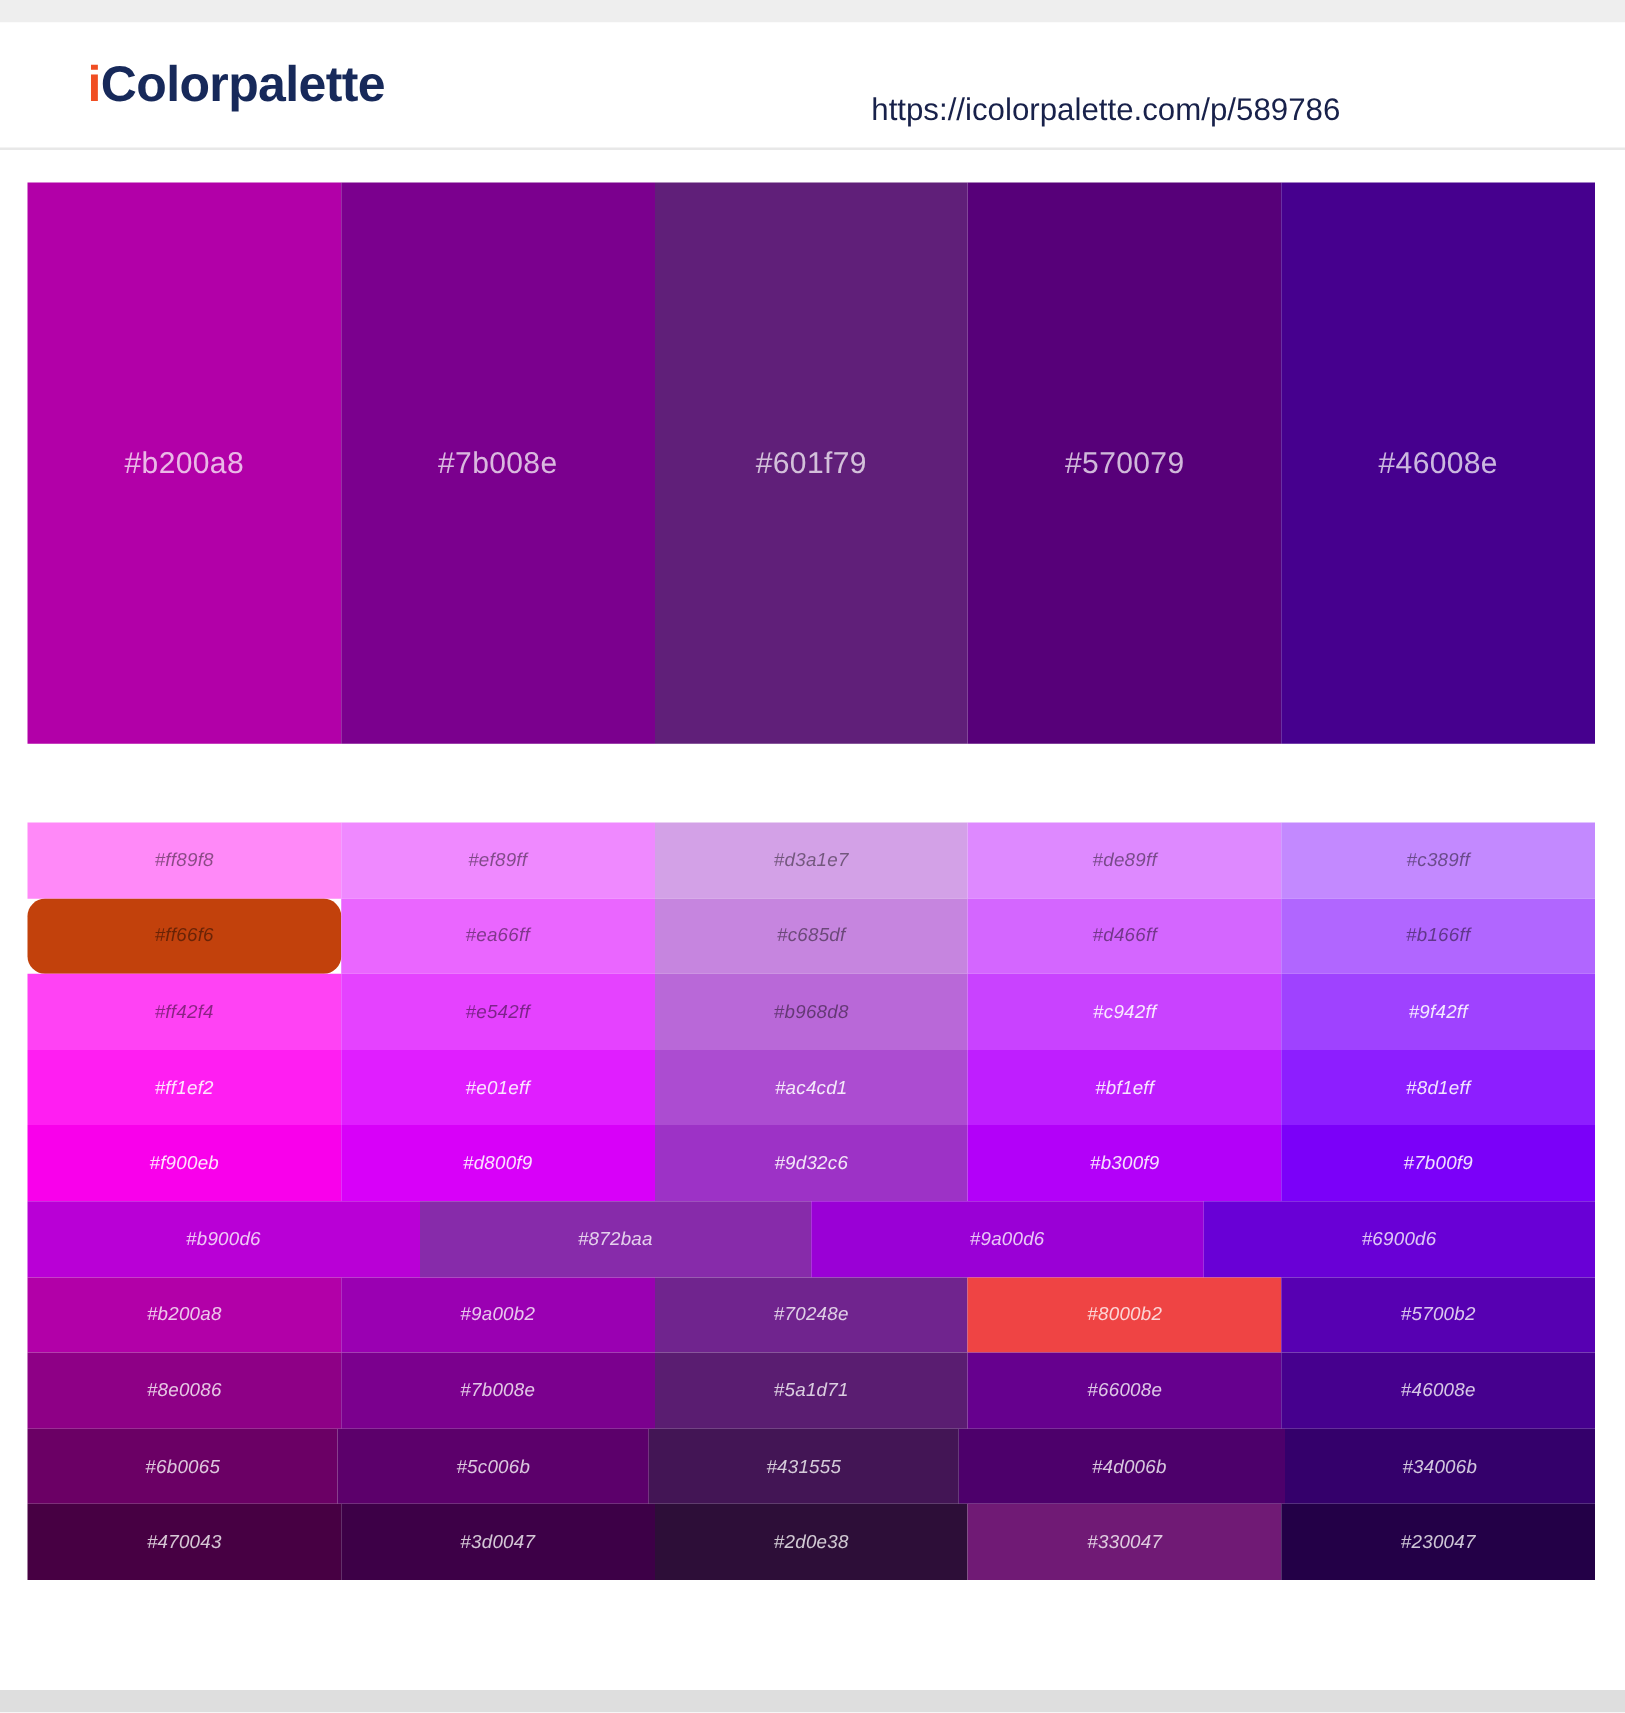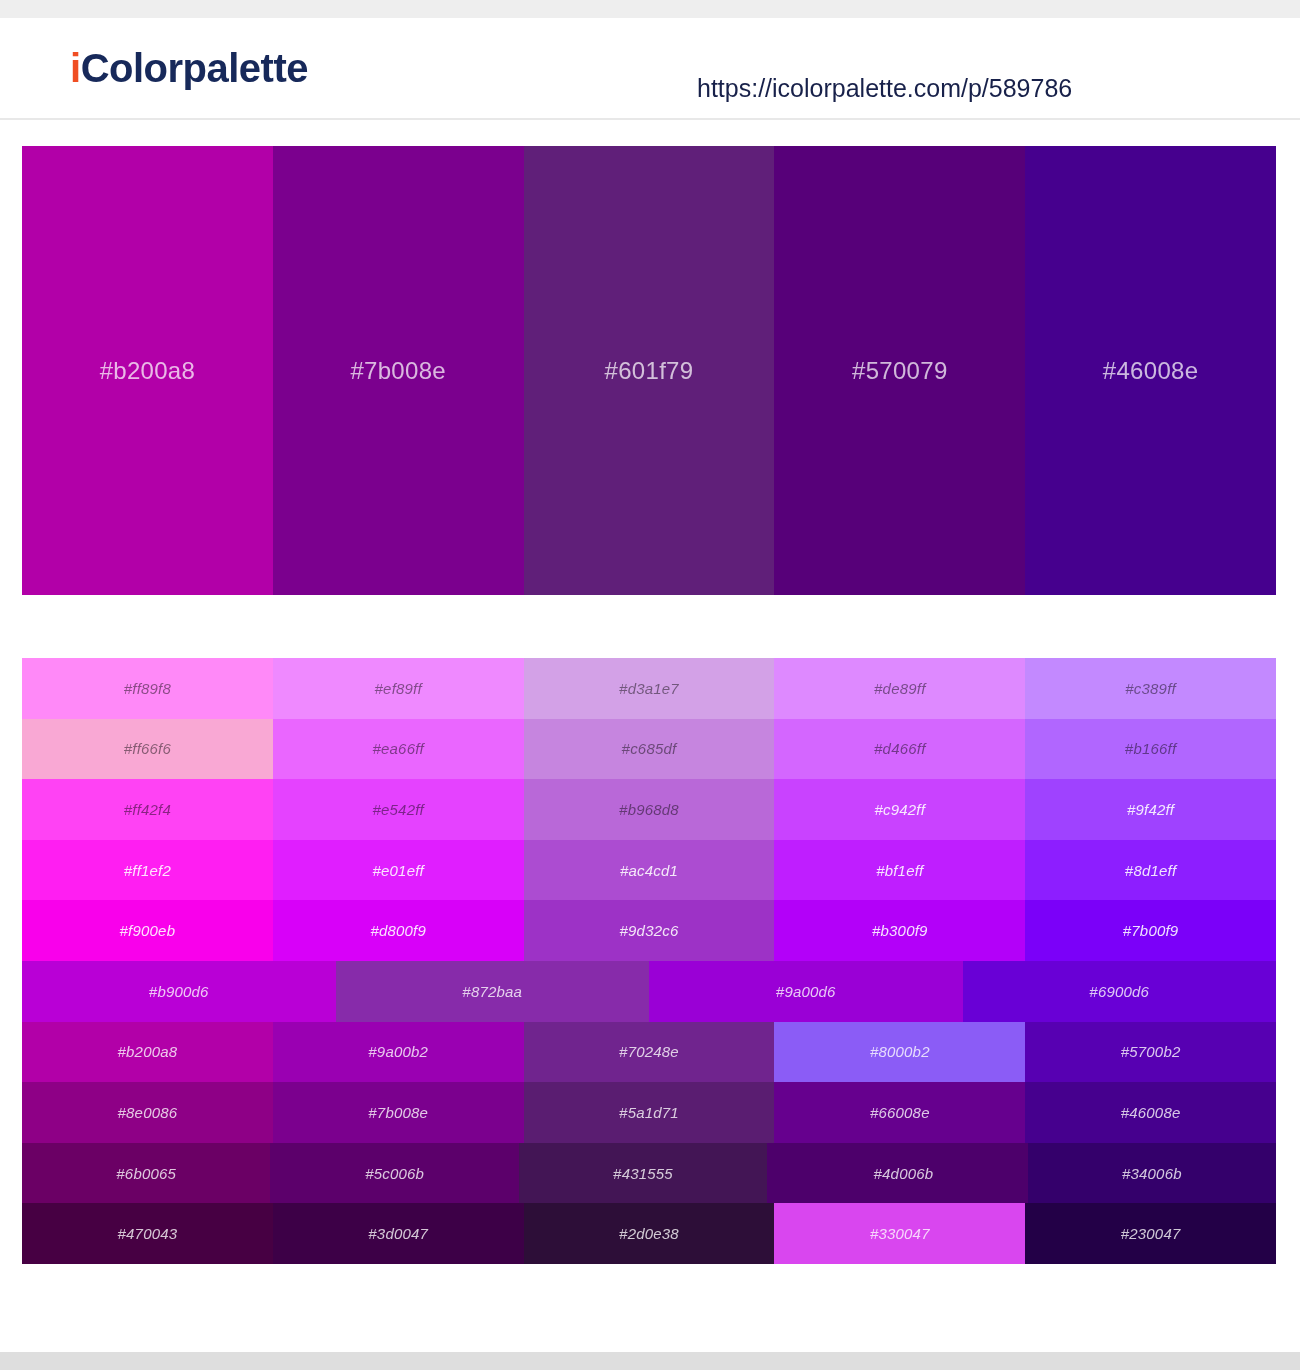--- a/index.html
+++ b/index.html
@@ -185,21 +185,21 @@
           <span class="grid-cell-label">#d3a1e7</span>
         </div>
         <div class="grid-cell light" style="background: rgb(222, 137, 255);">
           <span class="grid-cell-label">#de89ff</span>
         </div>
         <div class="grid-cell light" style="background: rgb(195, 137, 255);">
           <span class="grid-cell-label">#c389ff</span>
         </div>
       </div>
       <div class="grid-row">
-        <div class="grid-cell light" style="background: #f9a8d4;">
+        <div class="grid-cell light" style="background: #c2410c; border-radius: 14px;">
           <span class="grid-cell-label">#ff66f6</span>
         </div>
         <div class="grid-cell light" style="background: rgb(234, 102, 255);">
           <span class="grid-cell-label">#ea66ff</span>
         </div>
         <div class="grid-cell light" style="background: rgb(198, 133, 223);">
           <span class="grid-cell-label">#c685df</span>
         </div>
         <div class="grid-cell light" style="background: rgb(212, 102, 255);">
           <span class="grid-cell-label">#d466ff</span>
@@ -276,21 +276,21 @@
       <div class="grid-row">
         <div class="grid-cell dark" style="background: rgb(178, 0, 168);">
           <span class="grid-cell-label">#b200a8</span>
         </div>
         <div class="grid-cell dark" style="background: rgb(154, 0, 178);">
           <span class="grid-cell-label">#9a00b2</span>
         </div>
         <div class="grid-cell dark" style="background: rgb(112, 36, 142);">
           <span class="grid-cell-label">#70248e</span>
         </div>
-        <div class="grid-cell dark" style="background: #8b5cf6;">
+        <div class="grid-cell dark" style="background: #ef4444;">
           <span class="grid-cell-label">#8000b2</span>
         </div>
         <div class="grid-cell dark" style="background: rgb(87, 0, 178);">
           <span class="grid-cell-label">#5700b2</span>
         </div>
       </div>
       <div class="grid-row">
         <div class="grid-cell dark" style="background: rgb(142, 0, 134);">
           <span class="grid-cell-label">#8e0086</span>
         </div>
@@ -327,21 +327,21 @@
       <div class="grid-row">
         <div class="grid-cell dark" style="background: rgb(71, 0, 67);">
           <span class="grid-cell-label">#470043</span>
         </div>
         <div class="grid-cell dark" style="background: rgb(61, 0, 71);">
           <span class="grid-cell-label">#3d0047</span>
         </div>
         <div class="grid-cell dark" style="background: rgb(45, 14, 56);">
           <span class="grid-cell-label">#2d0e38</span>
         </div>
-        <div class="grid-cell dark" style="background: #d946ef;">
+        <div class="grid-cell dark" style="background: #701a75;">
           <span class="grid-cell-label">#330047</span>
         </div>
         <div class="grid-cell dark" style="background: rgb(35, 0, 71);">
           <span class="grid-cell-label">#230047</span>
         </div>
       </div>
     </div>
 
   <div class="bottom-strip"></div>
 

